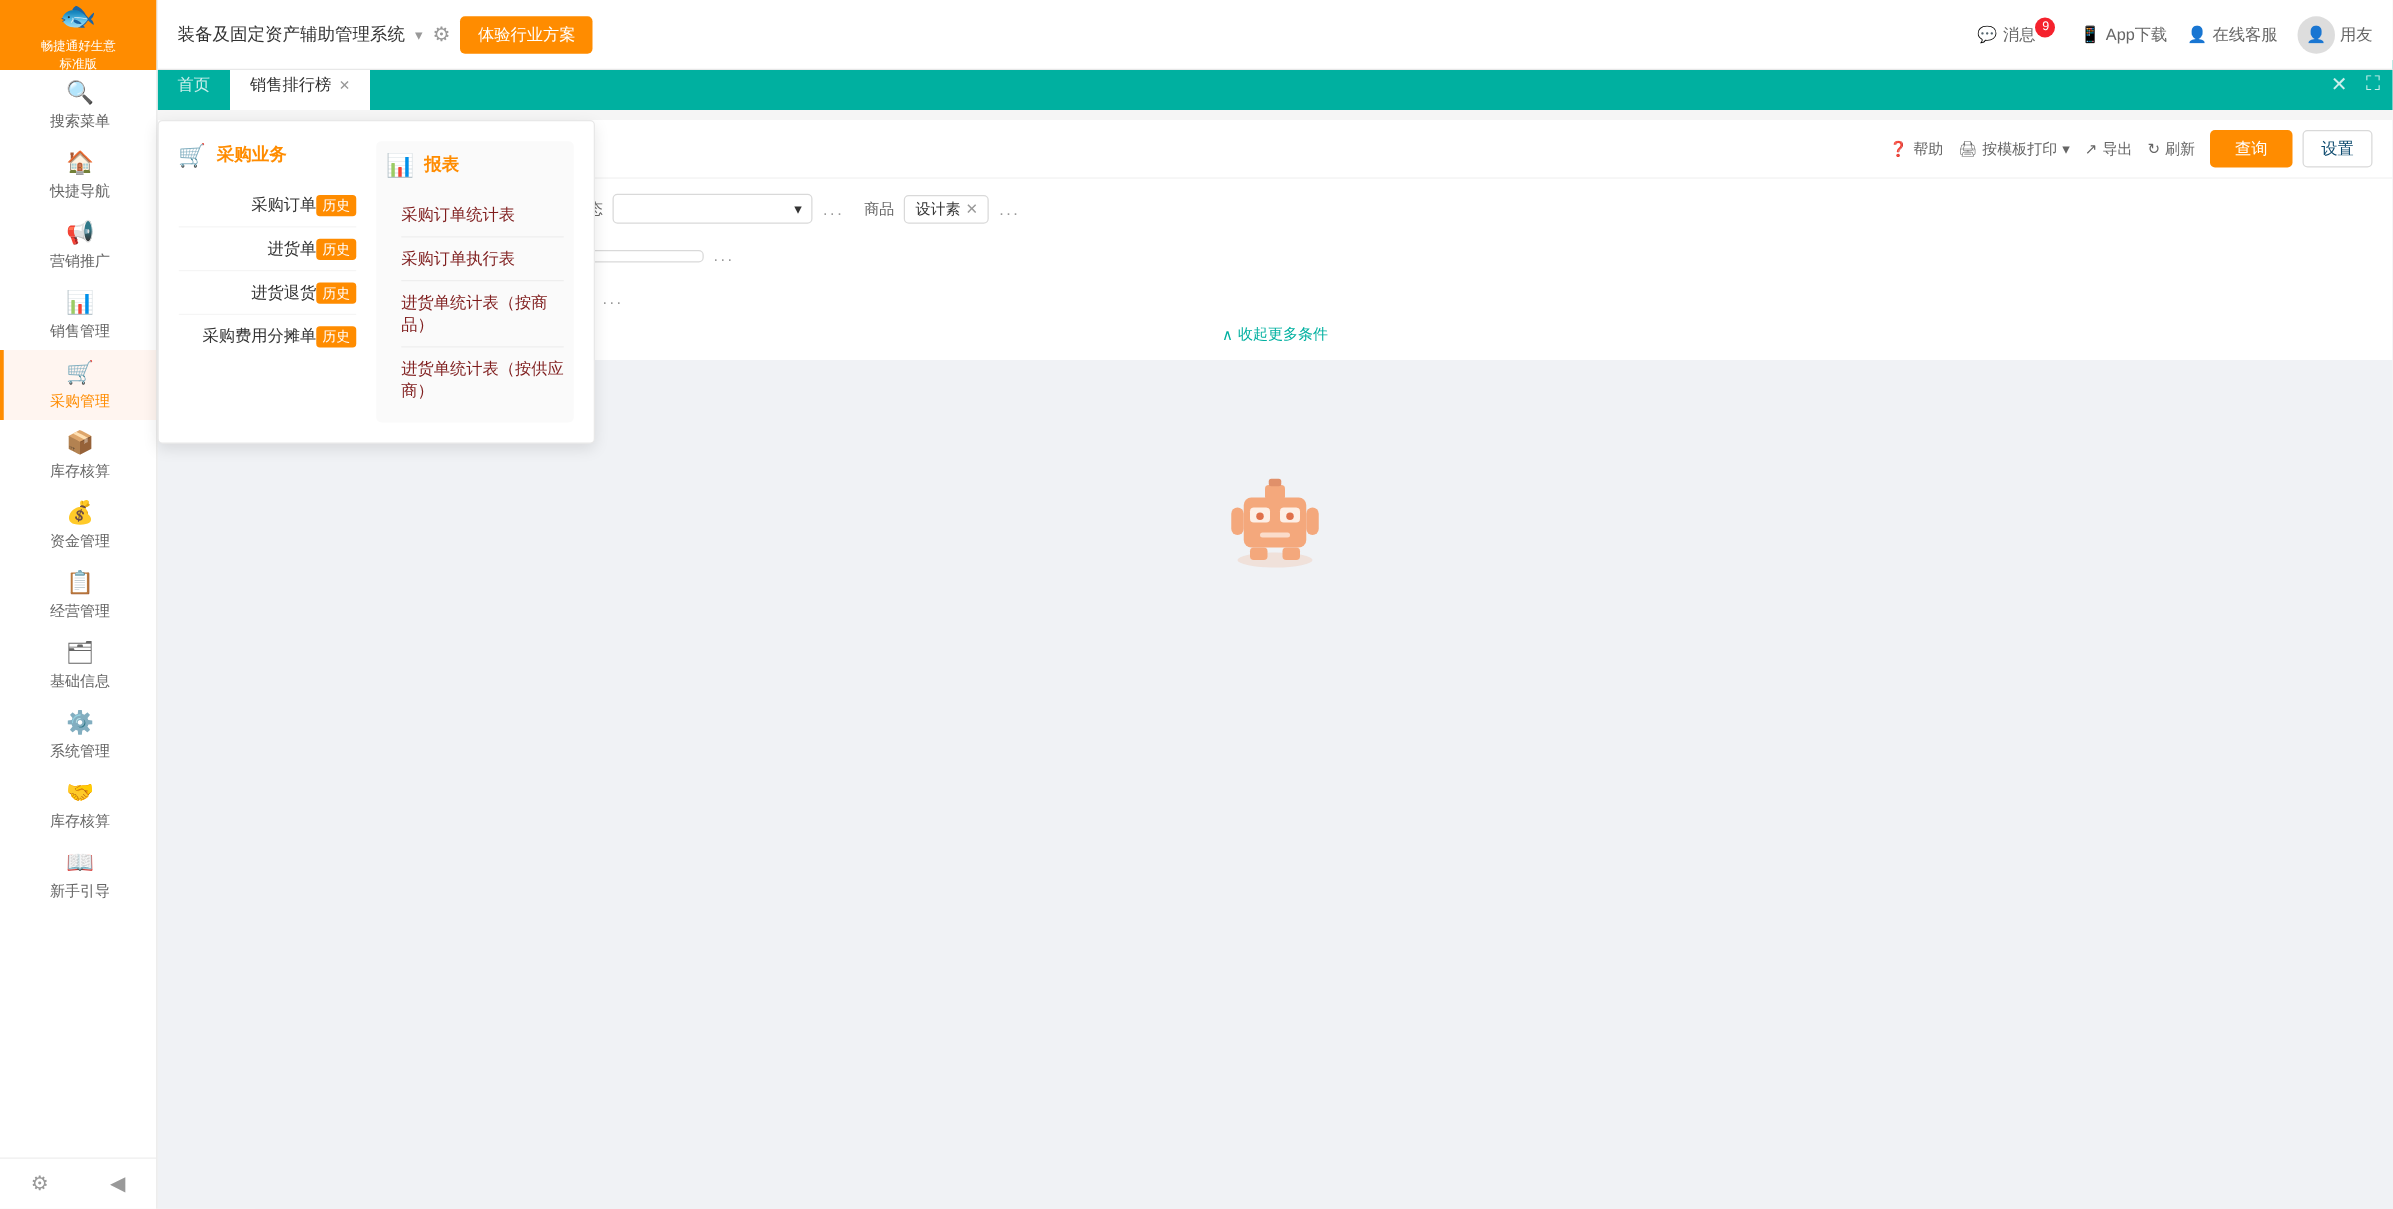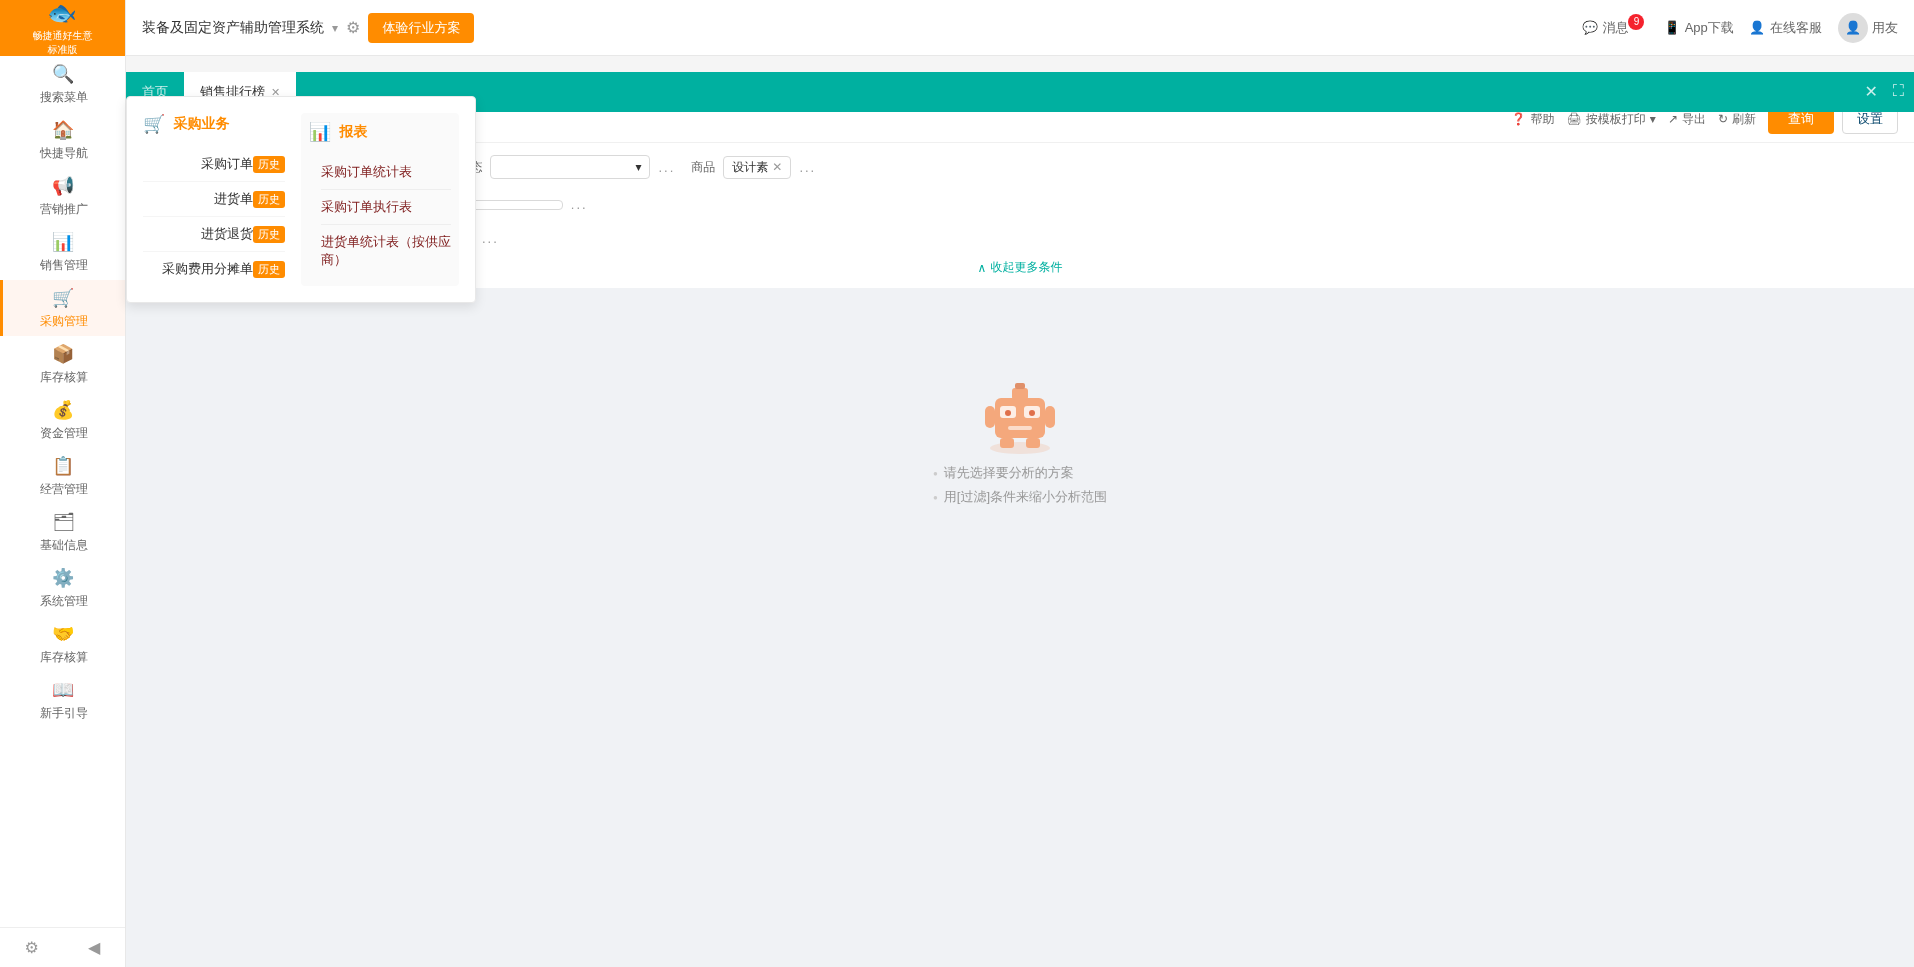--- a/index.html
+++ b/index.html
@@ -52,21 +52,21 @@
       font-size: 10px; display: flex; align-items: center; justify-content: center;
       position: relative; top: -6px; left: -4px;
     }
     .user-avatar {
       width: 30px; height: 30px; border-radius: 50%; background: #ddd;
       display: flex; align-items: center; justify-content: center; color: #999;
     }
 
     
     .tabbar {
-      position: fixed; left: 126px; top: 72px; right: 0; height: 40px;
+      position: fixed; left: 126px; top: 48px; right: 0; height: 40px;
       background: #00b0a0; display: flex; align-items: center; z-index: 98;
     }
     .tab {
       height: 100%; display: flex; align-items: center; padding: 0 16px;
       color: rgba(255,255,255,0.8); cursor: pointer; font-size: 13px; gap: 6px;
     }
     .tab.active { background: #fff; color: #333; }
     .tab-close { font-size: 11px; color: #999; }
     .tabbar-close { position: absolute; right: 36px; top: 10px; color: rgba(255,255,255,0.8); cursor: pointer; font-size: 16px; }
     .tabbar-expand { position: absolute; right: 10px; top: 10px; color: rgba(255,255,255,0.8); cursor: pointer; font-size: 16px; }
@@ -379,24 +379,20 @@
         <rect x="59" y="42" width="6" height="6" rx="3" fill="#e0704a"></rect>
         <rect x="38" y="58" width="24" height="4" rx="2" fill="#fff" opacity="0.6"></rect>
         <rect x="42" y="20" width="16" height="12" rx="3" fill="#f4a87c"></rect>
         <rect x="45" y="15" width="10" height="6" rx="2" fill="#e0906a"></rect>
         <rect x="15" y="38" width="10" height="22" rx="5" fill="#f4a87c"></rect>
         <rect x="75" y="38" width="10" height="22" rx="5" fill="#f4a87c"></rect>
         <rect x="30" y="70" width="14" height="10" rx="3" fill="#f4a87c"></rect>
         <rect x="56" y="70" width="14" height="10" rx="3" fill="#f4a87c"></rect>
       </svg>
     </div>
-    <ul class="empty-text">
-      <li>请先选择要分析的方案</li>
-      <li>用[过滤]条件来缩小分析范围</li>
-    </ul>
   </div>
 </div>
 
 <div class="dropdown-menu">
 
   <div class="dropdown-col">
     <div class="dropdown-col-header">
       <span class="dropdown-col-icon">🛒</span>
       <span>采购业务</span>
     </div>
@@ -423,16 +419,19 @@
       <span class="dropdown-col-icon">📊</span>
       <span>报表</span>
     </div>
     <div class="dropdown-right-item">
       <span>采购订单统计表</span>
     </div>
     <div class="dropdown-right-item">
       <span>采购订单执行表</span>
     </div>
     <div class="dropdown-right-item">
+      <span>进货单统计表（按商品）</span>
+    </div>
+    <div class="dropdown-right-item">
       <span>进货单统计表（按供应商）</span>
     </div>
   </div>
 </div>
 
 </body></html>

